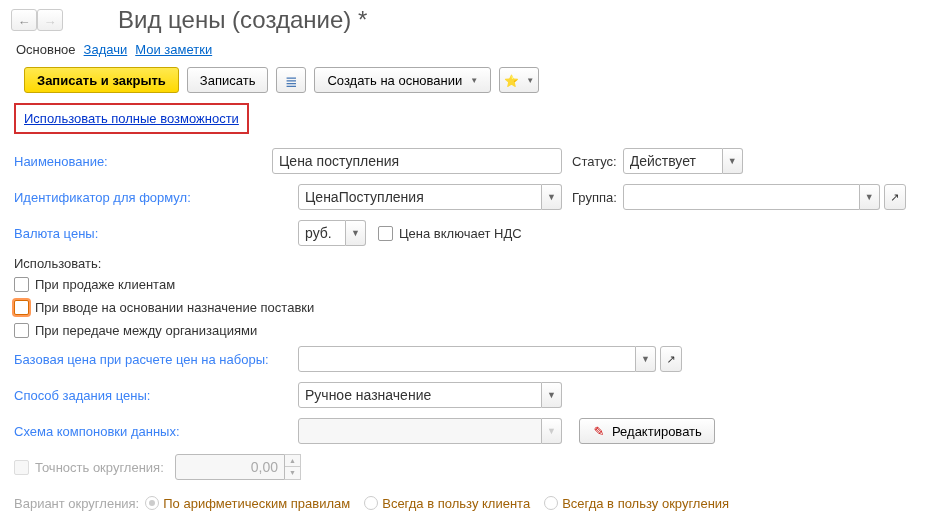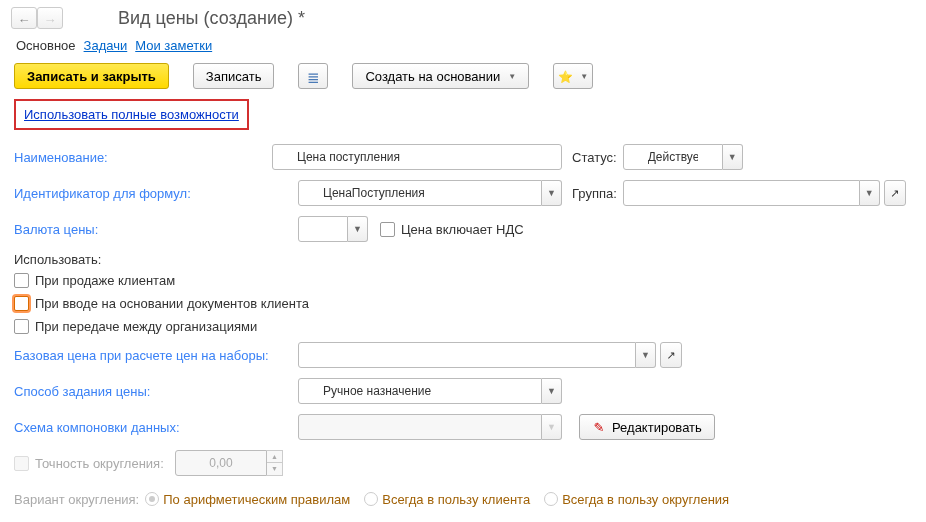--- a/index.html
+++ b/index.html
@@ -1,43 +1,43 @@
 <!DOCTYPE html>
 <html><head>
 <meta charset="utf-8">
 <style>
   * { box-sizing: border-box; margin: 0; padding: 0; }
   body { font-family: Arial, sans-serif; font-size: 13px; color: #333; background: #fff; width: 926px; }
   
   .toolbar-top { padding: 6px 10px 4px 10px; display: flex; align-items: center; gap: 4px; }
   .nav-btn { width: 26px; height: 22px; border: 1px solid #ccc; background: linear-gradient(#fff,#f0f0f0); border-radius: 3px; display: inline-flex; align-items: center; justify-content: center; cursor: pointer; color: #888; font-size: 13px; }
   .nav-group { border: 1px solid transparent; display: inline-flex; }
-  .page-title { font-size: 18px; color: #555; margin-left: 50px; }
+  .page-title { font-size: 24px; color: #555; margin-left: 50px; }
   
   .tabs { padding: 4px 10px 10px 16px; display: flex; gap: 8px; font-size: 13px; }
   .tab { color: #0066cc; cursor: pointer; text-decoration: underline; }
   .tab.active { color: #333; text-decoration: none; }
   
-  .action-bar { padding: 0 10px 10px 14px; display: flex; gap: 24px; align-items: center; }
+  .action-bar { padding: 0 10px 10px 24px; display: flex; gap: 8px; align-items: center; }
   .btn { height: 26px; padding: 0 12px; border: 1px solid #aaa; background: linear-gradient(#fff,#eee); border-radius: 3px; cursor: pointer; font-size: 13px; display: inline-flex; align-items: center; gap: 6px; }
   .btn.primary { background: linear-gradient(#ffe94f,#ffd900); border-color: #c9a800; font-weight: bold; }
   .btn.icon-only { padding: 0; width: 30px; justify-content: center; }
   .dropdown-arrow { font-size: 8px; color: #666; margin-left: 2px; }
   
   .full-link-wrap { margin: 0 14px 14px 14px; border: 2px solid #d32f2f; padding: 6px 8px; display: inline-block; }
   .full-link { color: #0033cc; text-decoration: underline; cursor: pointer; font-size: 13px; }
   
   .form { padding: 0 14px; }
   .row { display: flex; align-items: center; margin-bottom: 10px; min-height: 26px; }
   .lbl { width: 258px; color: #3b82f6; flex-shrink: 0; }
   .lbl.disabled { color: #aaa; }
   .section-lbl { margin-bottom: 6px; }
   
   .input-wrap { position: relative; display: inline-flex; }
-  .txt { height: 26px; border: 1px solid #bbb; border-radius: 3px; padding: 0 24px; font-size: 12px; background: #fff; color: #333; }
+  .txt { height: 26px; border: 1px solid #bbb; border-radius: 3px; padding: 0 6px; font-size: 14px; background: #fff; color: #333; }
   .txt:disabled { background: #f7f7f7; color: #aaa; }
   .input-btn { width: 20px; height: 26px; border: 1px solid #bbb; border-left: none; background: linear-gradient(#fff,#eee); display: inline-flex; align-items: center; justify-content: center; font-size: 9px; color: #666; cursor: pointer; }
   .input-btn:last-child { border-radius: 0 3px 3px 0; }
   .input-wrap .txt { border-radius: 3px 0 0 3px; }
   .ext-btn { width: 22px; height: 26px; margin-left: 4px; border: 1px solid #bbb; border-radius: 3px; background: linear-gradient(#fff,#eee); display: inline-flex; align-items: center; justify-content: center; cursor: pointer; font-size: 11px; }
   
   .chk { width: 15px; height: 15px; border: 1px solid #999; border-radius: 2px; margin-right: 6px; background: #fff; flex-shrink: 0; cursor: pointer; }
   .chk.highlight { box-shadow: 0 0 0 2px #ff6600aa; border-color: #d86a00; }
   .chk.disabled { border-color: #ddd; background: #f7f7f7; cursor: default; }
   .chk-row { display: flex; align-items: center; margin-bottom: 8px; }
@@ -139,21 +139,21 @@
     <span>Цена включает НДС</span>
   </div>
 
   <div class="section-lbl">Использовать:</div>
   <div class="chk-row">
     <div class="chk"></div>
     <span class="chk-lbl">При продаже клиентам</span>
   </div>
   <div class="chk-row">
     <div class="chk highlight"></div>
-    <span class="chk-lbl">При вводе на основании документов клиента</span>
+    <span class="chk-lbl">При вводе на основании назначение поставки</span>
   </div>
   <div class="chk-row" style="">
     <div class="chk"></div>
     <span class="chk-lbl">При передаче между организациями</span>
   </div>
 
   <div class="row">
     <div class="lbl" style="width:284px">Базовая цена при расчете цен на наборы:</div>
     <div class="input-wrap">
       <input class="txt" style="width: 338px;" value="">
@@ -179,21 +179,21 @@
     <button class="btn" style="margin-left:17px">
         <span class="icon-pencil"></span>
         <span>Редактировать</span>
       </button>
   </div>
 
   <div class="row">
     <div class="chk disabled"></div>
     <div class="lbl disabled" style="width:140px">Точность округления:</div>
     <div class="input-wrap">
-      <input class="txt" style="width: 92px; text-align: center;" disabled="" value="0,00">
+      <input class="txt" style="width: 110px; text-align: right;" disabled="" value="0,00">
       <div class="spinners">
           <div class="spin">▲</div>
           <div class="spin" style="border-top:none">▼</div>
         </div>
     </div>
   </div>
 
   <div class="row" style="color:#aaa">
     <span class="lbl disabled" style="width:auto;margin-right:6px">Вариант округления:</span>
     <div class="radio-group">

